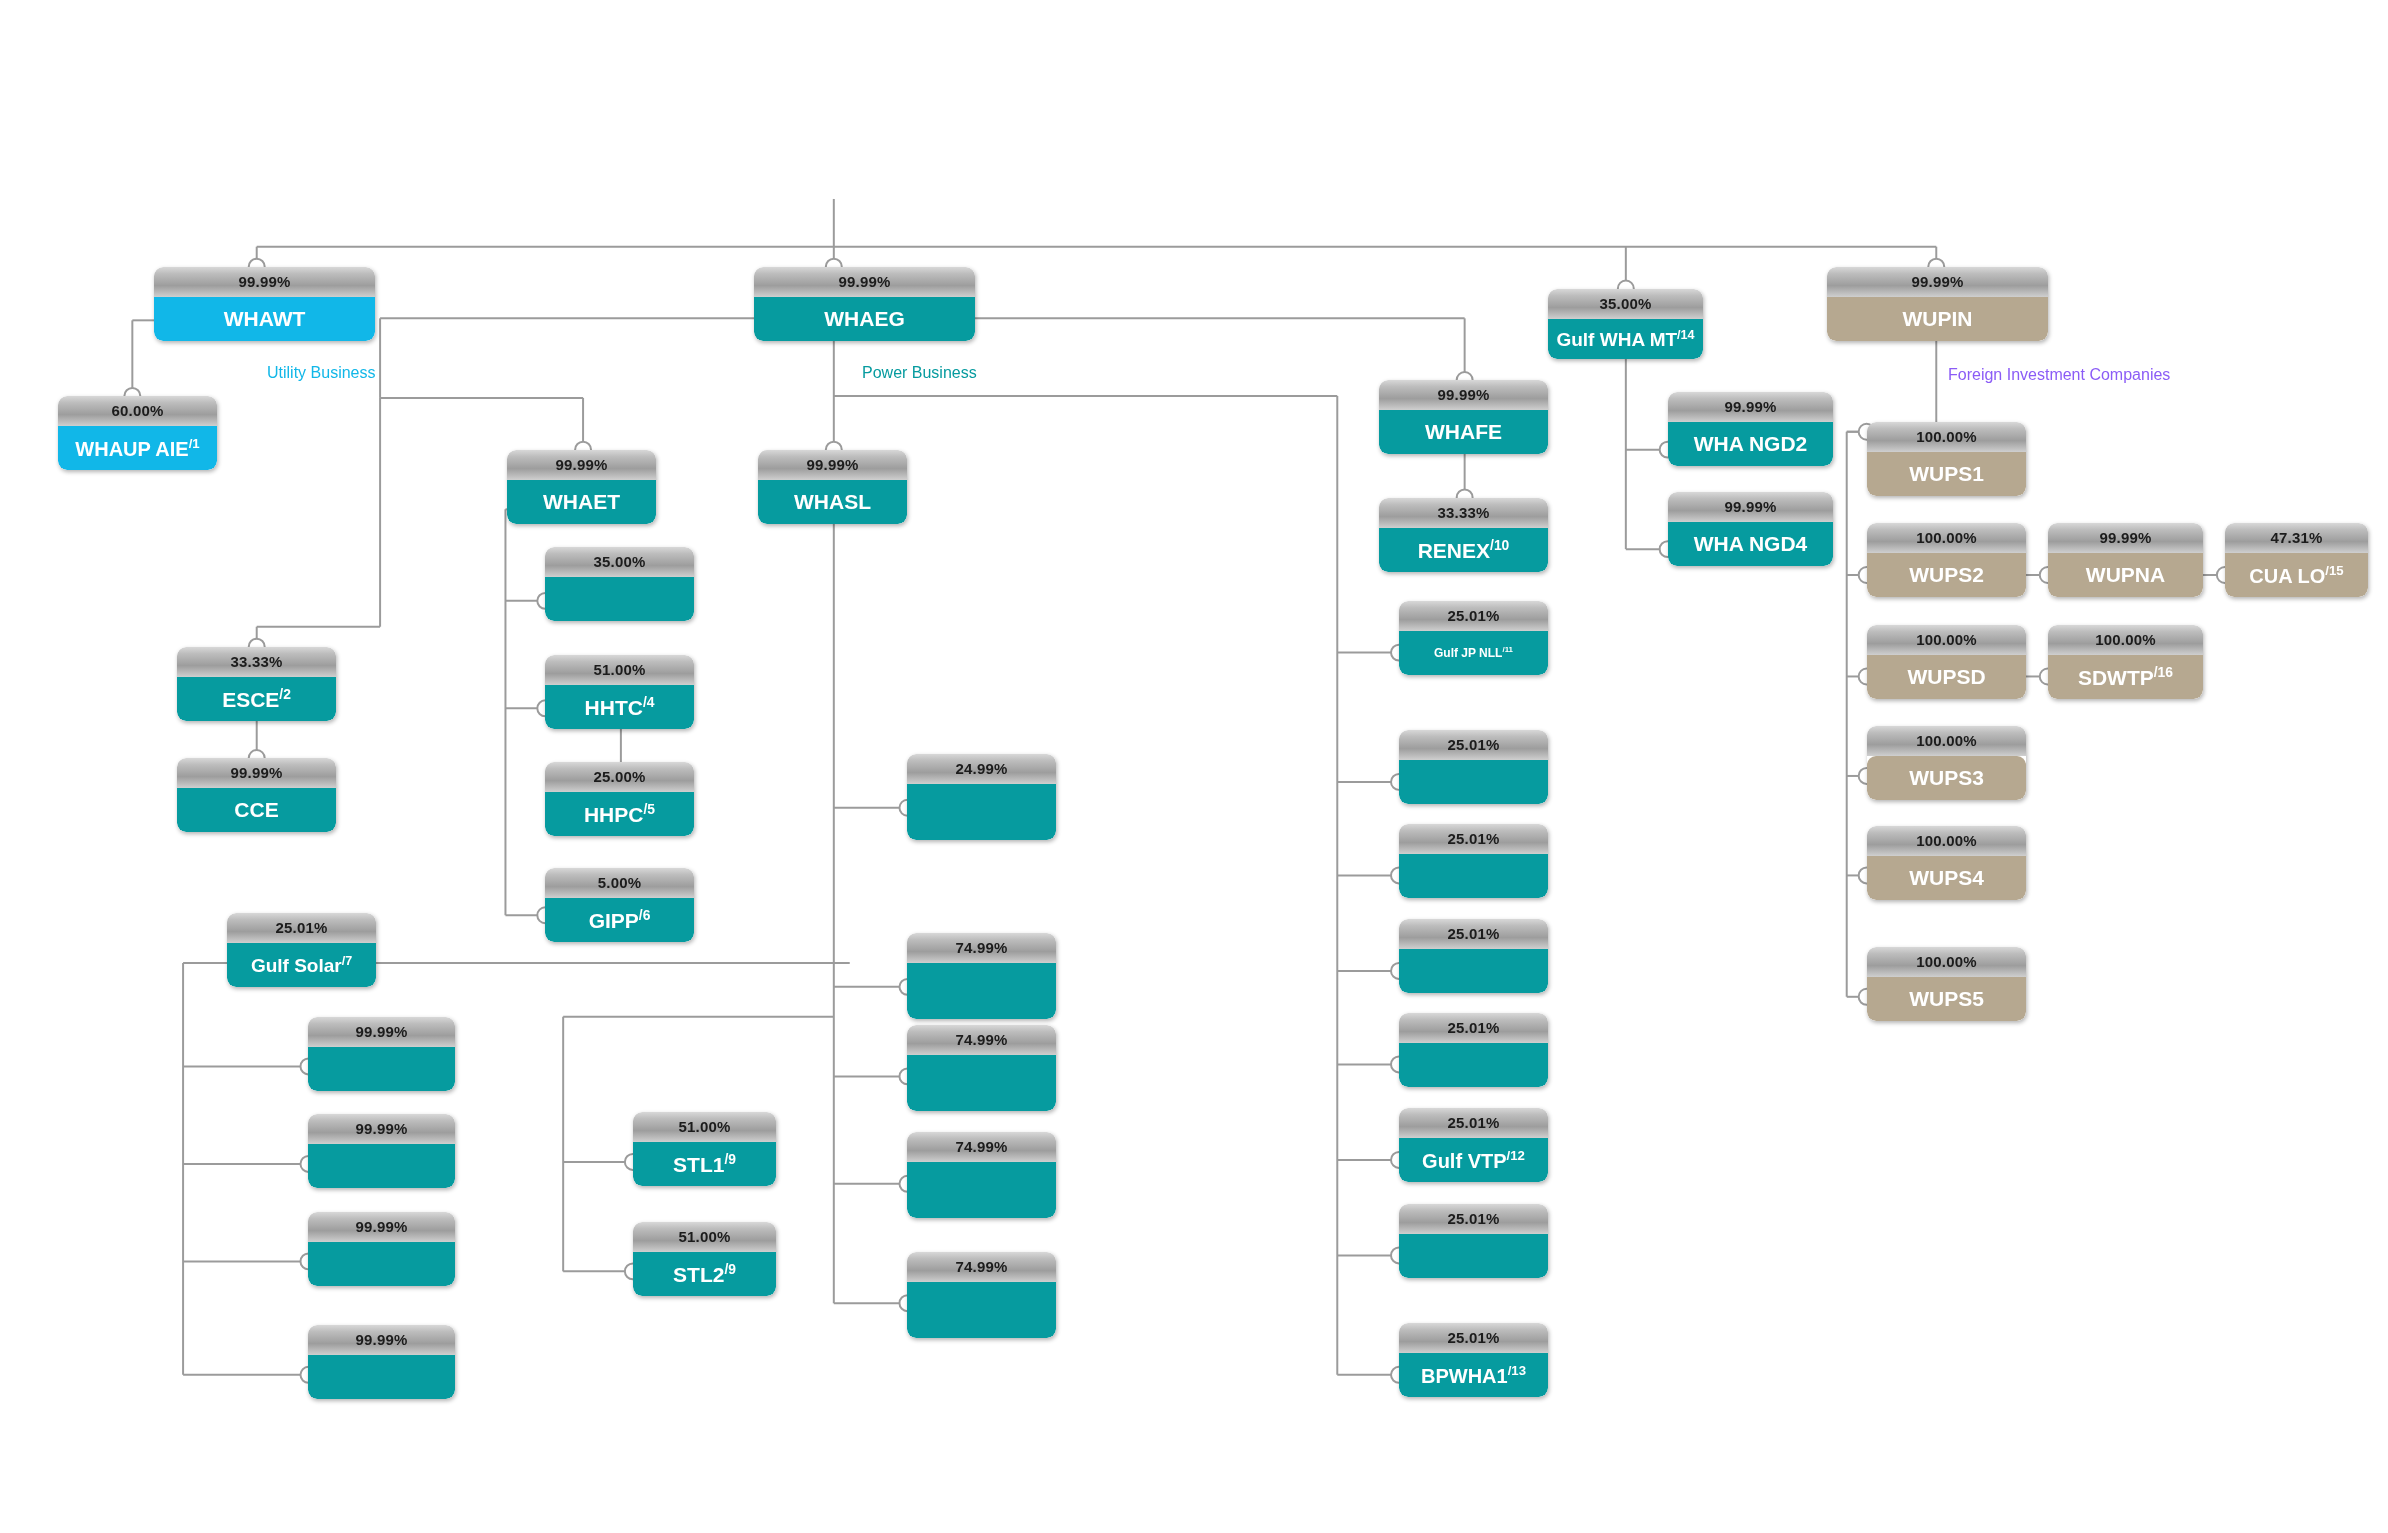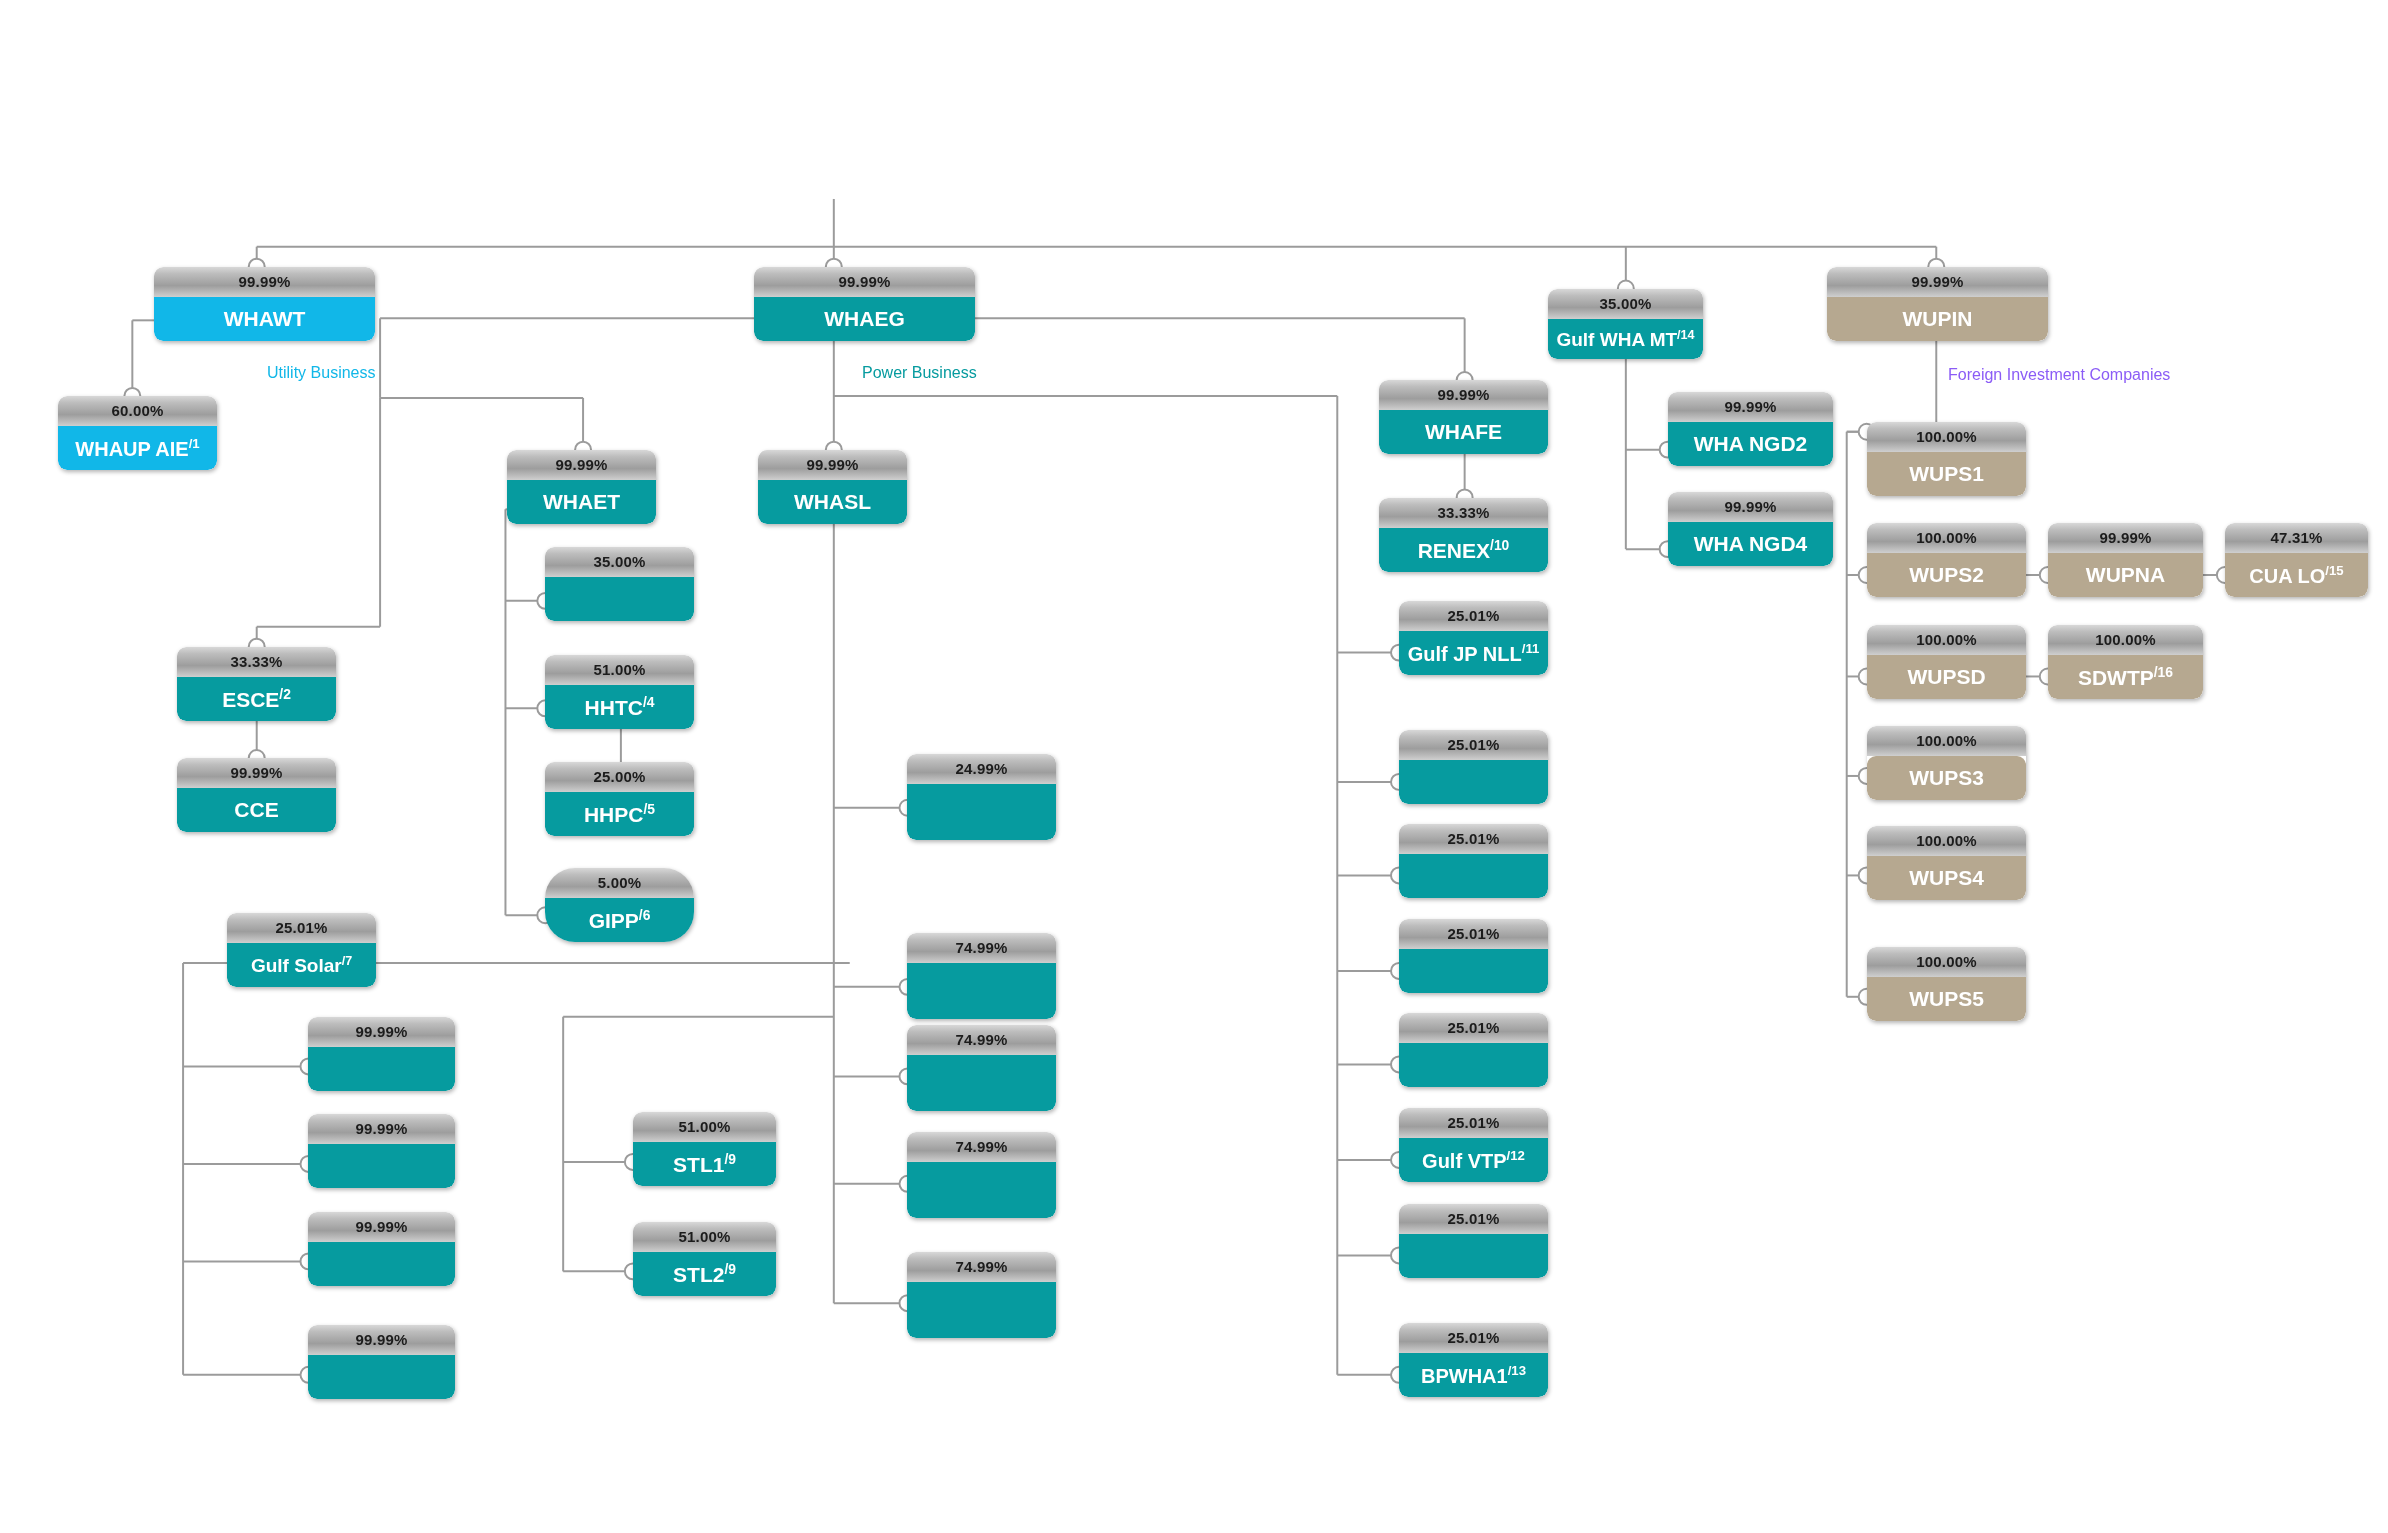--- a/index.html
+++ b/index.html
@@ -242,21 +242,21 @@
       </div>
   </div>
 
   <div class="node teal" style="left:545px;top:762px;width:149px;height:74px;">
     <div class="pct">25.00%</div>
     <div class="body" style="height:44px;font-size:21px;">
         <span>HHPC<sup>/5</sup></span>
       </div>
   </div>
 
-  <div class="node teal" style="left:545px;top:868px;width:149px;height:74px;border-radius:30px;">
+  <div class="node teal" style="left:545px;top:868px;width:149px;height:74px;">
     <div class="pct">5.00%</div>
     <div class="body" style="height:44px;font-size:21px;">
         <span>GIPP<sup>/6</sup></span>
       </div>
   </div>
 
   <div class="node teal" style="left:227px;top:913px;width:149px;height:74px;">
     <div class="pct">25.01%</div>
     <div class="body" style="height:44px;font-size:19px;">
         <span>Gulf Solar<sup>/7</sup></span>
@@ -356,21 +356,21 @@
 
   <div class="node teal" style="left:1379px;top:498px;width:169px;height:74px;">
     <div class="pct">33.33%</div>
     <div class="body" style="height:44px;font-size:21px;">
         <span>RENEX<sup>/10</sup></span>
       </div>
   </div>
 
   <div class="node teal" style="left:1399px;top:601px;width:149px;height:74px;">
     <div class="pct">25.01%</div>
-    <div class="body" style="height:44px;font-size:20px;">
+    <div class="body" style="height:44px;font-size:12px;">
         <span>Gulf JP NLL<sup>/11</sup></span>
       </div>
   </div>
 
   <div class="node teal" style="left:1399px;top:730px;width:149px;height:74px;">
     <div class="pct">25.01%</div>
     <div class="body" style="height:44px;font-size:20px;">
         <span></span>
       </div>
   </div>

